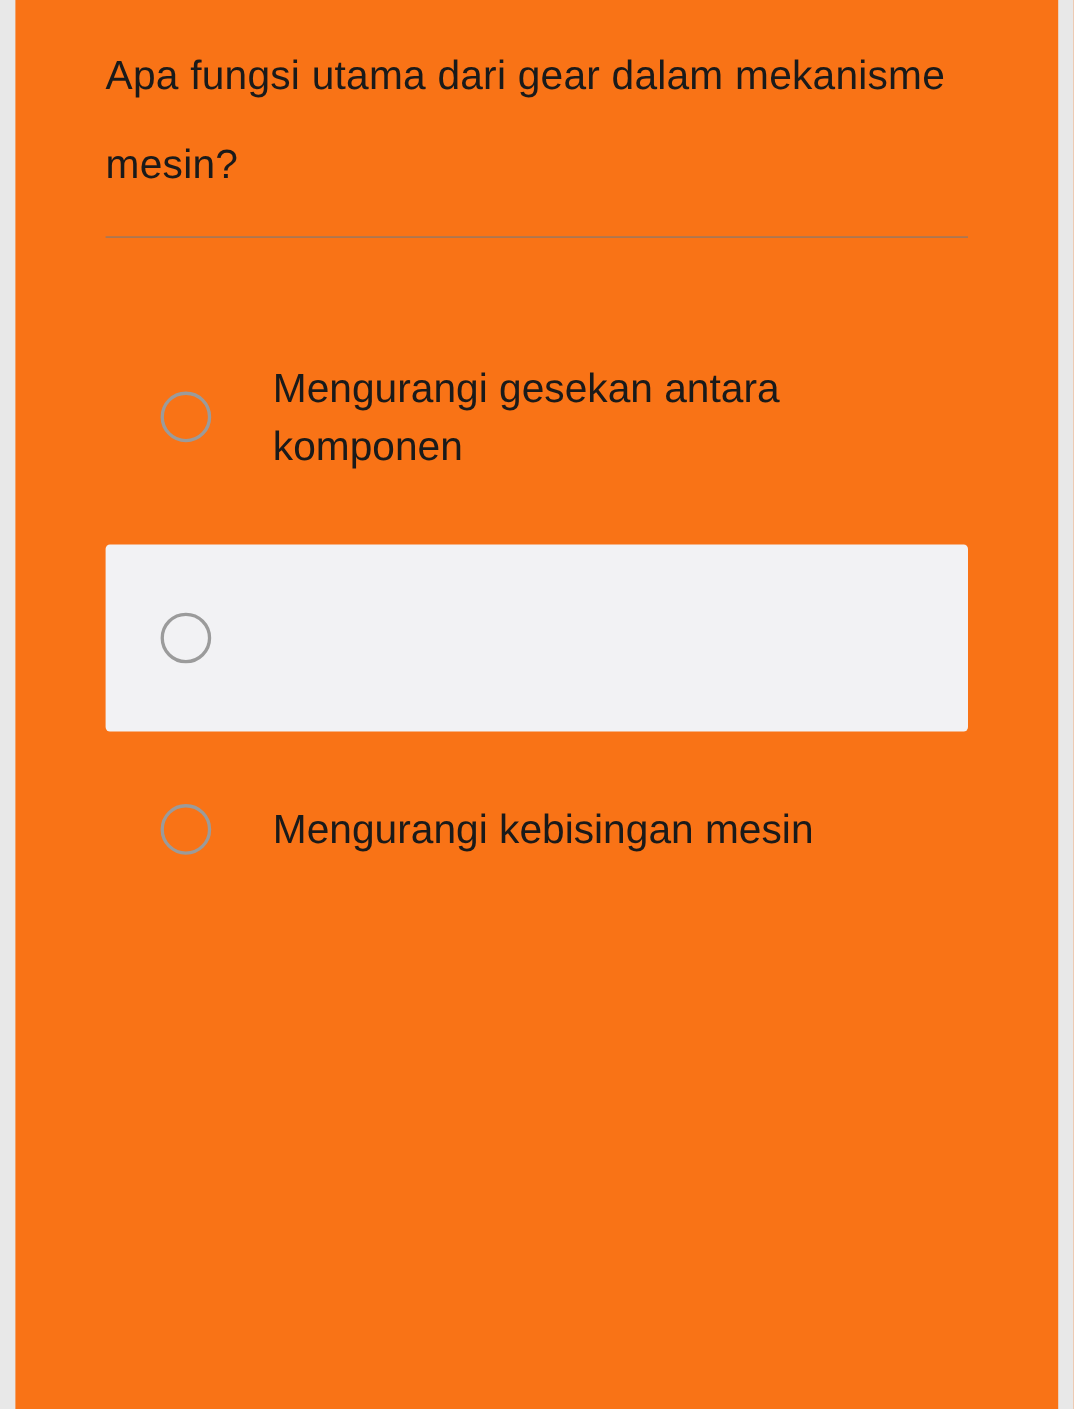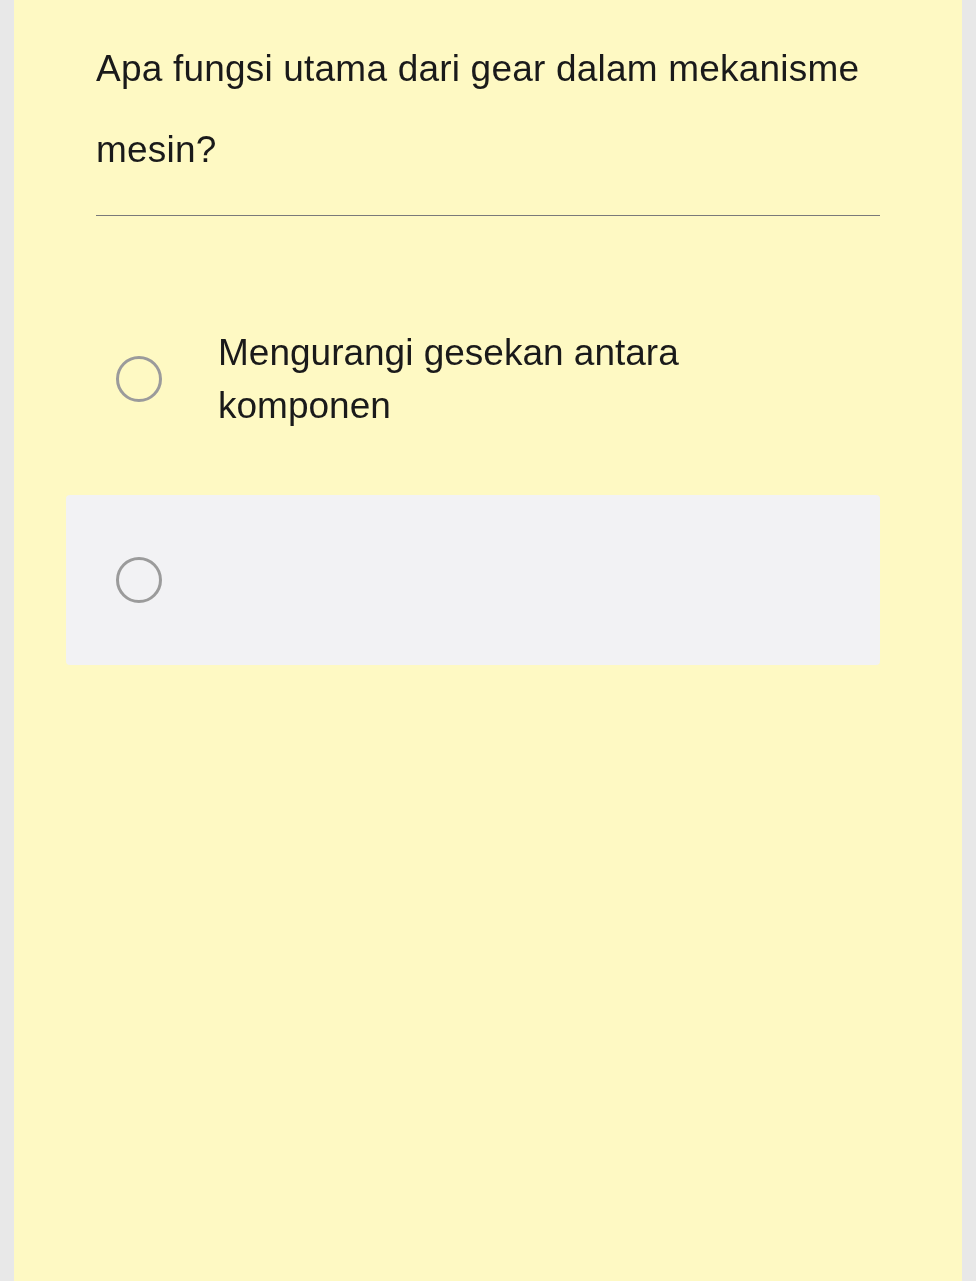--- a/index.html
+++ b/index.html
@@ -13,41 +13,41 @@
       width: 976px;
       height: 1281px;
       overflow: hidden;
     }
     .outer-frame {
       background: #e8e8e8;
       padding: 0 14px;
       height: 100%;
     }
     .card {
-      background: #fef9c3;
+      background: #f97316;
       height: 100%;
       padding: 0;
     }
     .question-block {
       padding: 28px 82px 0 82px;
     }
     .question-text {
       font-size: 37px;
       line-height: 2.2;
       color: #1a1a1a;
       font-weight: 400;
       letter-spacing: 0.2px;
     }
     .divider {
       border: none;
       border-top: 1px solid #7a7a7a;
       margin: 24px 82px 0 82px;
     }
     .options {
-      padding: 48px 82px 0 52px;
+      padding: 48px 82px 0 82px;
     }
     .option {
       display: flex;
       align-items: center;
       gap: 56px;
       padding: 62px 50px;
       border-radius: 4px;
       cursor: pointer;
     }
     .option.highlighted {
@@ -84,16 +84,20 @@
       <div class="option">
         <div class="radio-circle"></div>
         <div class="option-label">Mengurangi gesekan an­tara komponen</div>
       </div>
 
       <div class="option highlighted">
         <div class="radio-circle"></div>
       </div>
 
 
+      <div class="option">
+        <div class="radio-circle"></div>
+        <div class="option-label">Mengurangi kebisingan mesin</div>
+      </div>
 
     </div>
   </div>
 </div>
 
 </body></html>

